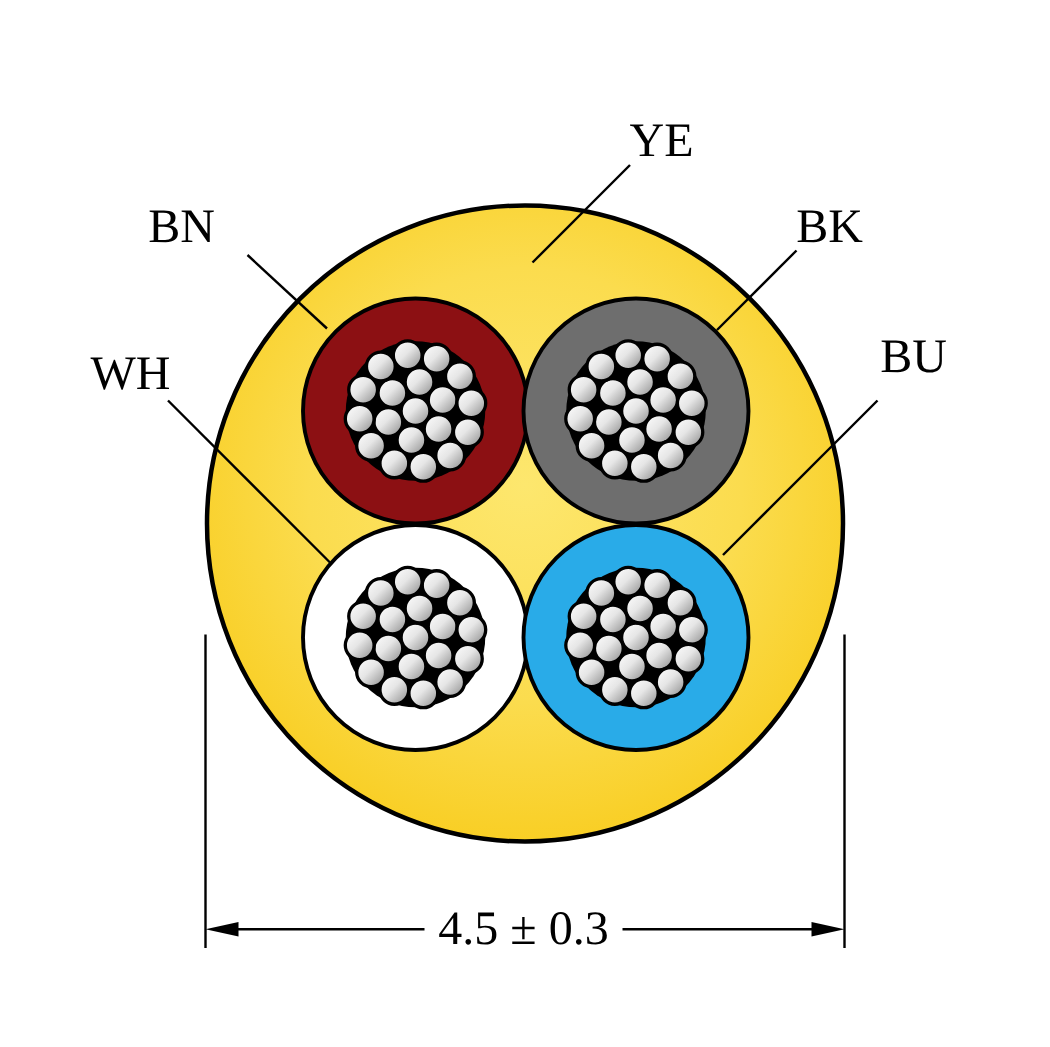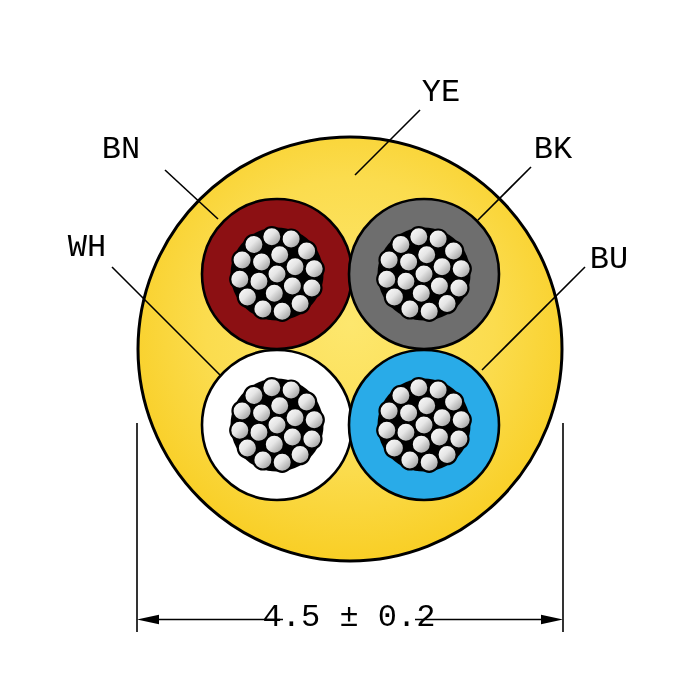--- a/index.html
+++ b/index.html
@@ -1,18 +1,18 @@
 <!DOCTYPE html>
 <html><head>
 <meta charset="utf-8">
 <style>
   html,body{margin:0;padding:0;background:#ffffff;}
   .stage{
     position:relative;width:700px;height:668px;background:#ffffff;overflow:hidden;
-    font-family:Liberation Mono, monospace;
+    font-family:Liberation Serif, serif;
   }
   .stage svg{position:absolute;left:0;top:0;}
   .wire-label{
     position:absolute;transform:translate(-50%,-50%);
     font-size:32px;line-height:1;color:#000;white-space:nowrap;
   }
   .dim-label{font-size:32px;}
 </style>
 </head>
 <body>
@@ -134,15 +134,15 @@
       <line x1="152" y1="619.5" x2="283" y2="619.5" stroke="#000000" stroke-width="1.6"></line>
       <line x1="415" y1="619.5" x2="548" y2="619.5" stroke="#000000" stroke-width="1.6"></line>
       <polygon points="137,619.5 159,614.7 159,624.3" fill="#000000"></polygon>
       <polygon points="563,619.5 541,614.7 541,624.3" fill="#000000"></polygon>
     </svg>
 
   <div class="wire-label" style="left:441px;top:93px">YE</div>
   <div class="wire-label" style="left:121px;top:150px">BN</div>
   <div class="wire-label" style="left:553px;top:150px">BK</div>
   <div class="wire-label" style="left:87px;top:248px">WH</div>
-  <div class="wire-label" style="left:609px;top:260px">BU</div>
-  <div class="wire-label dim-label" style="left:349px;top:618px">4.5 ± 0.2</div>
+  <div class="wire-label" style="left:609px;top:237px">BU</div>
+  <div class="wire-label dim-label" style="left:349px;top:618px">4.5 ± 0.3</div>
 </div>
 
 </body></html>

